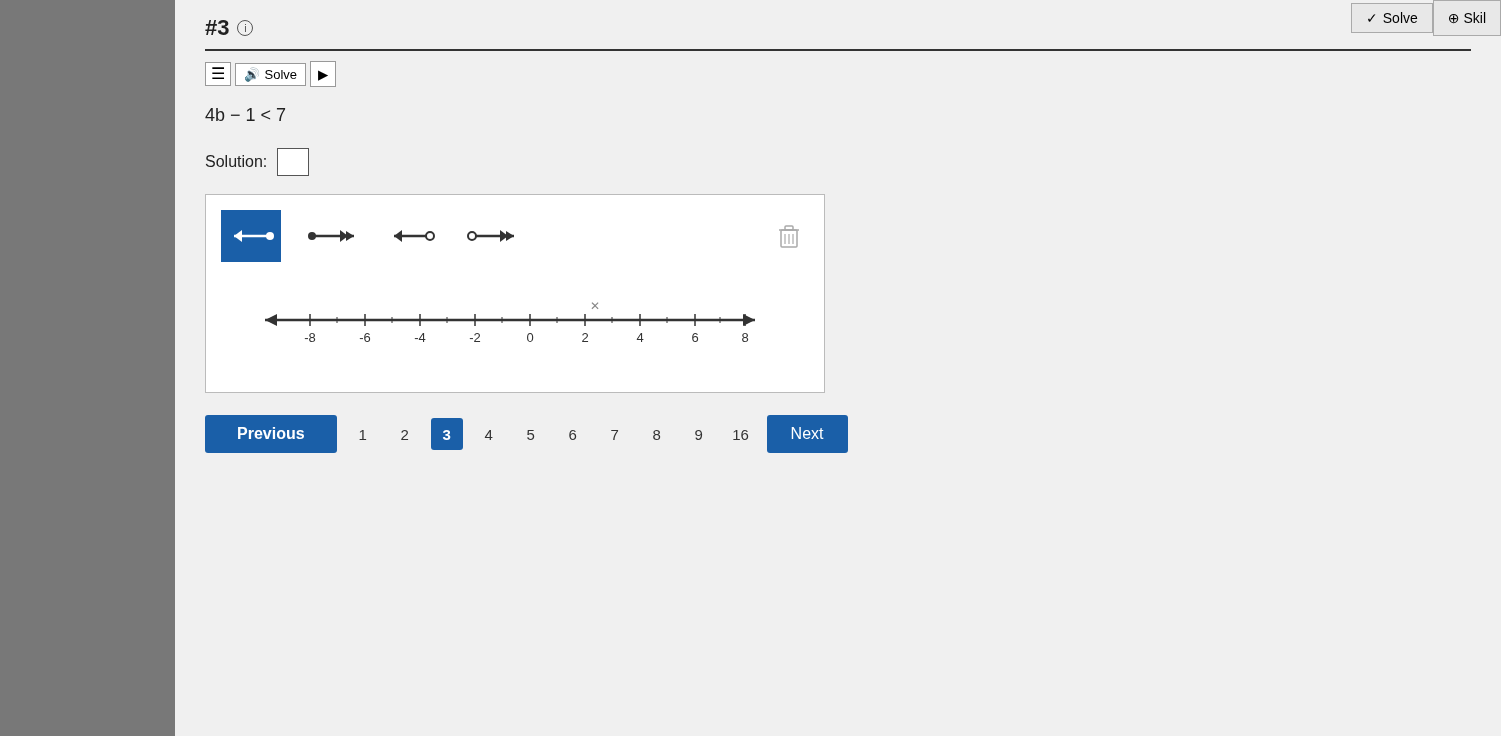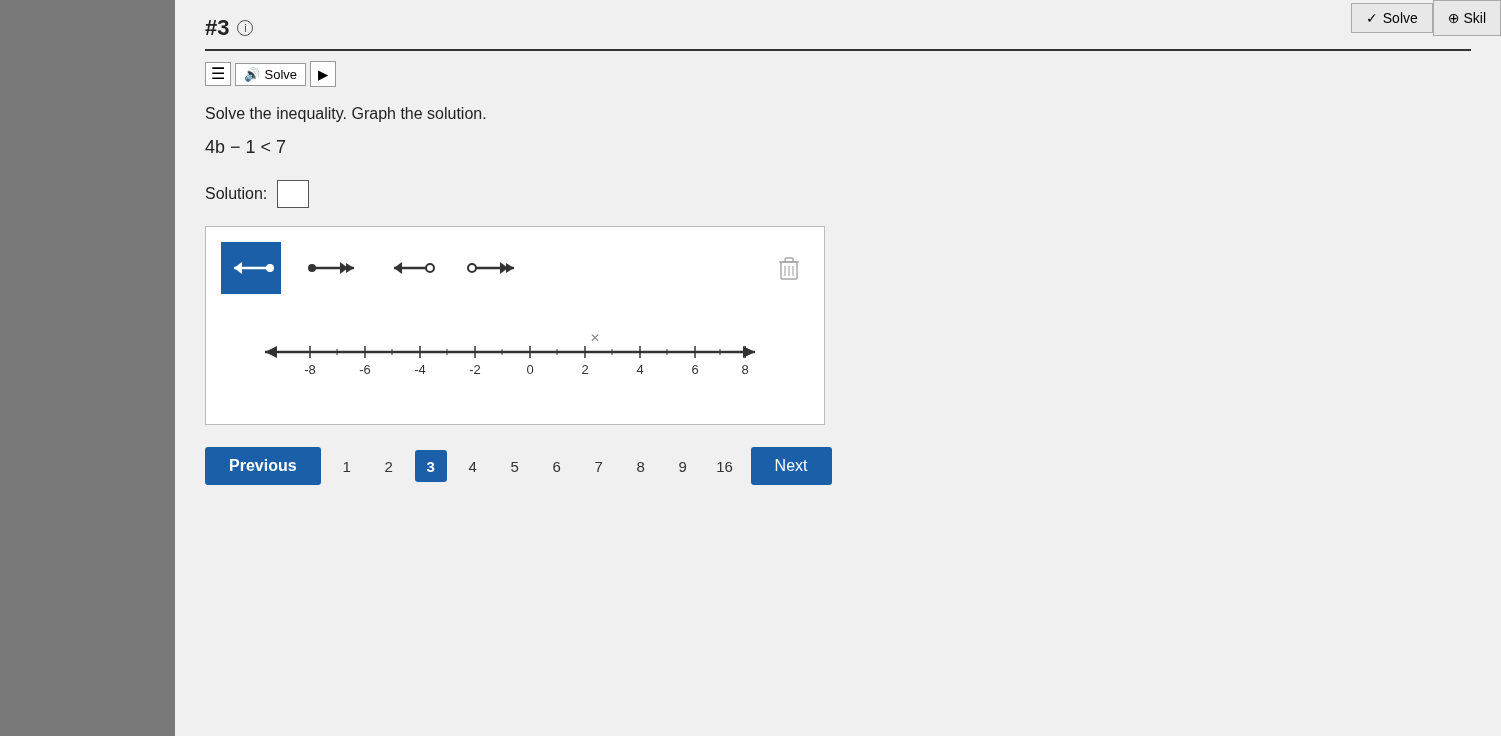--- a/index.html
+++ b/index.html
@@ -223,21 +223,21 @@
       display: flex;
       align-items: center;
       gap: 10px;
       margin-top: 10px;
     }
 
     .prev-btn {
       background: #1a5fa8;
       color: white;
       border: none;
-      padding: 10px 24px;
+      padding: 10px 32px;
       font-size: 16px;
       font-weight: bold;
       cursor: pointer;
       border-radius: 3px;
     }
 
     .next-btn {
       background: #1a5fa8;
       color: white;
       border: none;
@@ -305,21 +305,20 @@
     </div>
     <button class="listen-btn">
       <span>🔊</span>
       <span>Solve</span>
     </button>
     <button class="play-btn">
       <span>▶</span>
     </button>
   </div>
 
-  <div class="problem-instruction">Solve the inequality. Graph the solution.</div>
 
   <div class="problem-equation">4b − 1 &lt; 7</div>
 
   <div class="solution-row">
     <span>Solution:</span>
     <input class="solution-input" type="text" style="">
   </div>
 
   <div class="graph-area">
 

